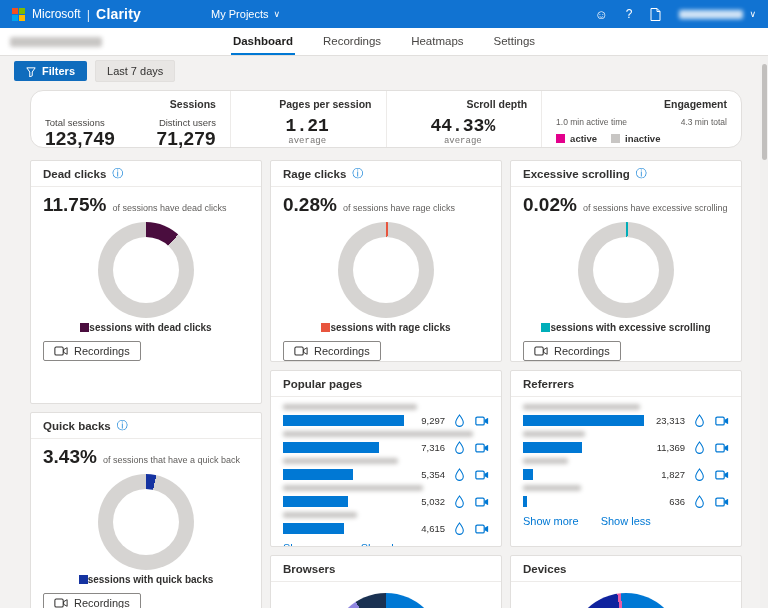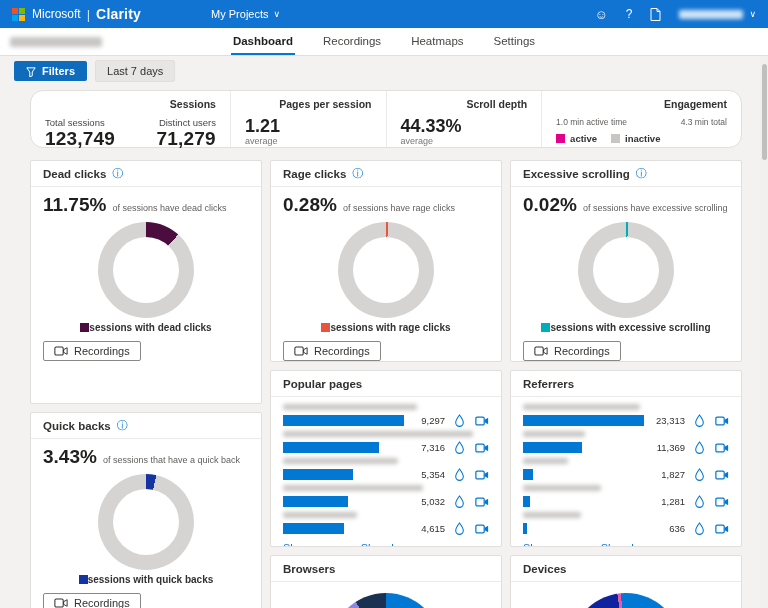--- a/index.html
+++ b/index.html
@@ -38,21 +38,21 @@
   .metrics { background:#fff; border:1px solid #E1DFDD; border-radius:13px; display:flex; height:58px; }
   .msec { padding:7px 14px 6px; display:flex; flex-direction:column; }
   .msec + .msec { border-left:1px solid #EDEBE9; }
   .msec-sessions { flex:1.35; } .msec-pps { flex:1; } .msec-scroll { flex:1; } .msec-eng { flex:1.35; }
   .mlabel { font-size:10.5px; font-weight:bold; color:#323130; text-align:right; }
   .mline { height:3px; margin:3px 0 4px; border-radius:1px; }
   .sess-body { display:flex; justify-content:space-between; }
   .sess-col .sl { font-size:9.5px; color:#484644; }
   .sess-col .sv { font-size:19px; font-weight:bold; color:#201F1E; letter-spacing:.2px; }
   .sess-col:last-child { text-align:right; }
-  .mval-wrap { text-align:left; padding-right:2px; }
+  .mval-wrap { text-align:center; padding-right:2px;font-family:Liberation Mono, monospace; }
   .mval { font-size:18px; font-weight:bold; color:#201F1E; line-height:1.05; }
   .msub { font-size:9px; color:#797775; }
   .eng-row { display:flex; justify-content:space-between; font-size:8.5px; color:#605E5C; margin-bottom:2px; }
   .eng-bar { height:9px; background:#D2D0CE; border-radius:1px; overflow:hidden; }
   .eng-fill { height:100%; }
   .eng-legend { display:flex; gap:14px; margin-top:4px; align-items:center; }
   .leg-item { display:flex; gap:5px; align-items:center; font-size:9.5px; font-weight:bold; color:#323130; }
   .leg-sq { width:9px; height:9px; display:inline-block; }
 
   
@@ -515,40 +515,20 @@
                 </span>
               <span class="licon">
                   <svg width="14" height="10" viewBox="0 0 16 11">
                     <rect x="1" y="1" width="9.5" height="9" rx="1.5" fill="none" stroke="#0078D4" stroke-width="1.4"></rect>
                     <path d="M11 4l4-2.3v7.6L11 7z" fill="#0078D4"></path>
                   </svg>
                 </span>
             </div>
           </div>
           <div class="lrow">
-            <div class="lbl-blur" style="width: 38%;"></div>
-            <div class="lbar-row">
-              <div class="lbar-area">
-                  <div class="lbar" style="width: 6%;"></div>
-                </div>
-              <span class="lval">1,281</span>
-              <span class="licon">
-                  <svg width="11" height="13" viewBox="0 0 16 18">
-                    <path d="M8 1C8 1 2.5 8 2.5 12a5.5 5.5 0 0 0 11 0C13.5 8 8 1 8 1z" fill="none" stroke="#0078D4" stroke-width="1.6"></path>
-                  </svg>
-                </span>
-              <span class="licon">
-                  <svg width="14" height="10" viewBox="0 0 16 11">
-                    <rect x="1" y="1" width="9.5" height="9" rx="1.5" fill="none" stroke="#0078D4" stroke-width="1.4"></rect>
-                    <path d="M11 4l4-2.3v7.6L11 7z" fill="#0078D4"></path>
-                  </svg>
-                </span>
-            </div>
-          </div>
-          <div class="lrow">
             <div class="lbl-blur" style="width: 28%;"></div>
             <div class="lbar-row">
               <div class="lbar-area">
                   <div class="lbar" style="width: 3%;"></div>
                 </div>
               <span class="lval">636</span>
               <span class="licon">
                   <svg width="11" height="13" viewBox="0 0 16 18">
                     <path d="M8 1C8 1 2.5 8 2.5 12a5.5 5.5 0 0 0 11 0C13.5 8 8 1 8 1z" fill="none" stroke="#0078D4" stroke-width="1.6"></path>
                   </svg>

